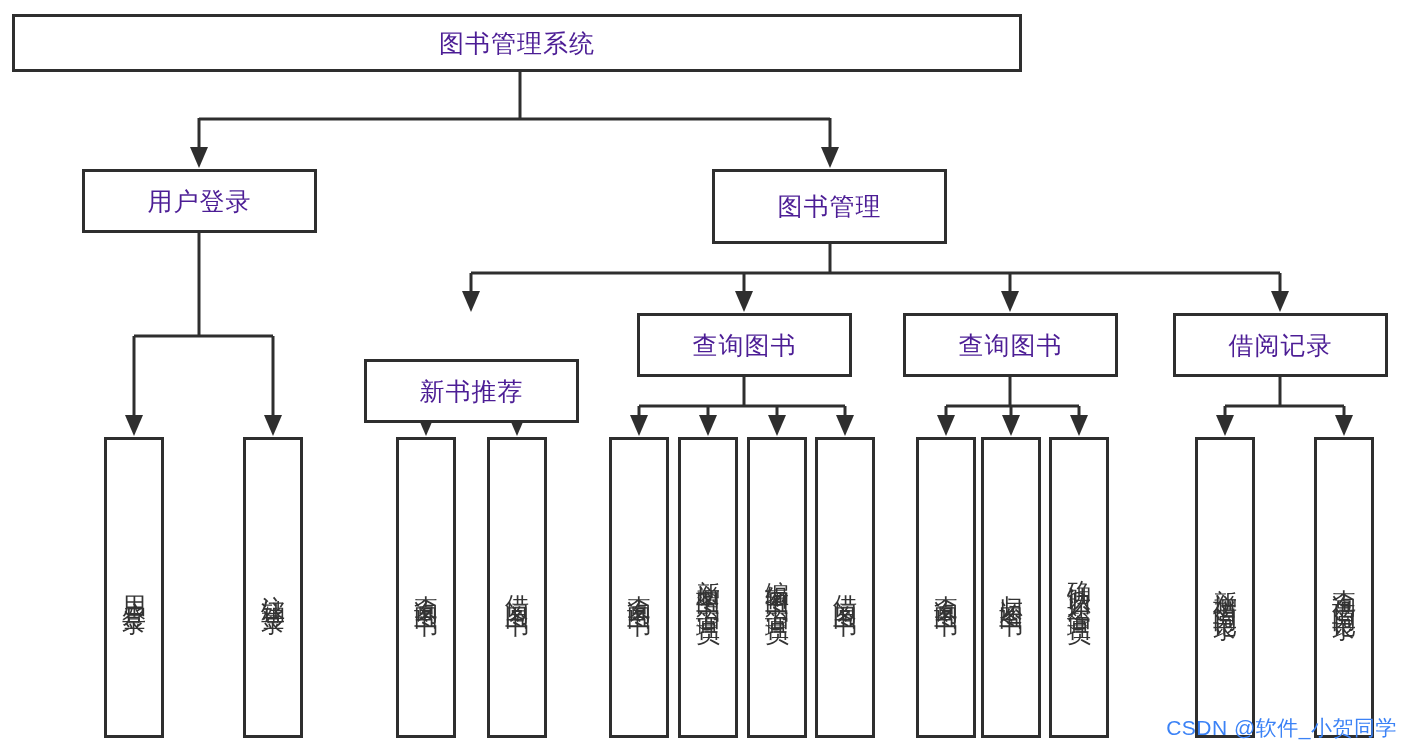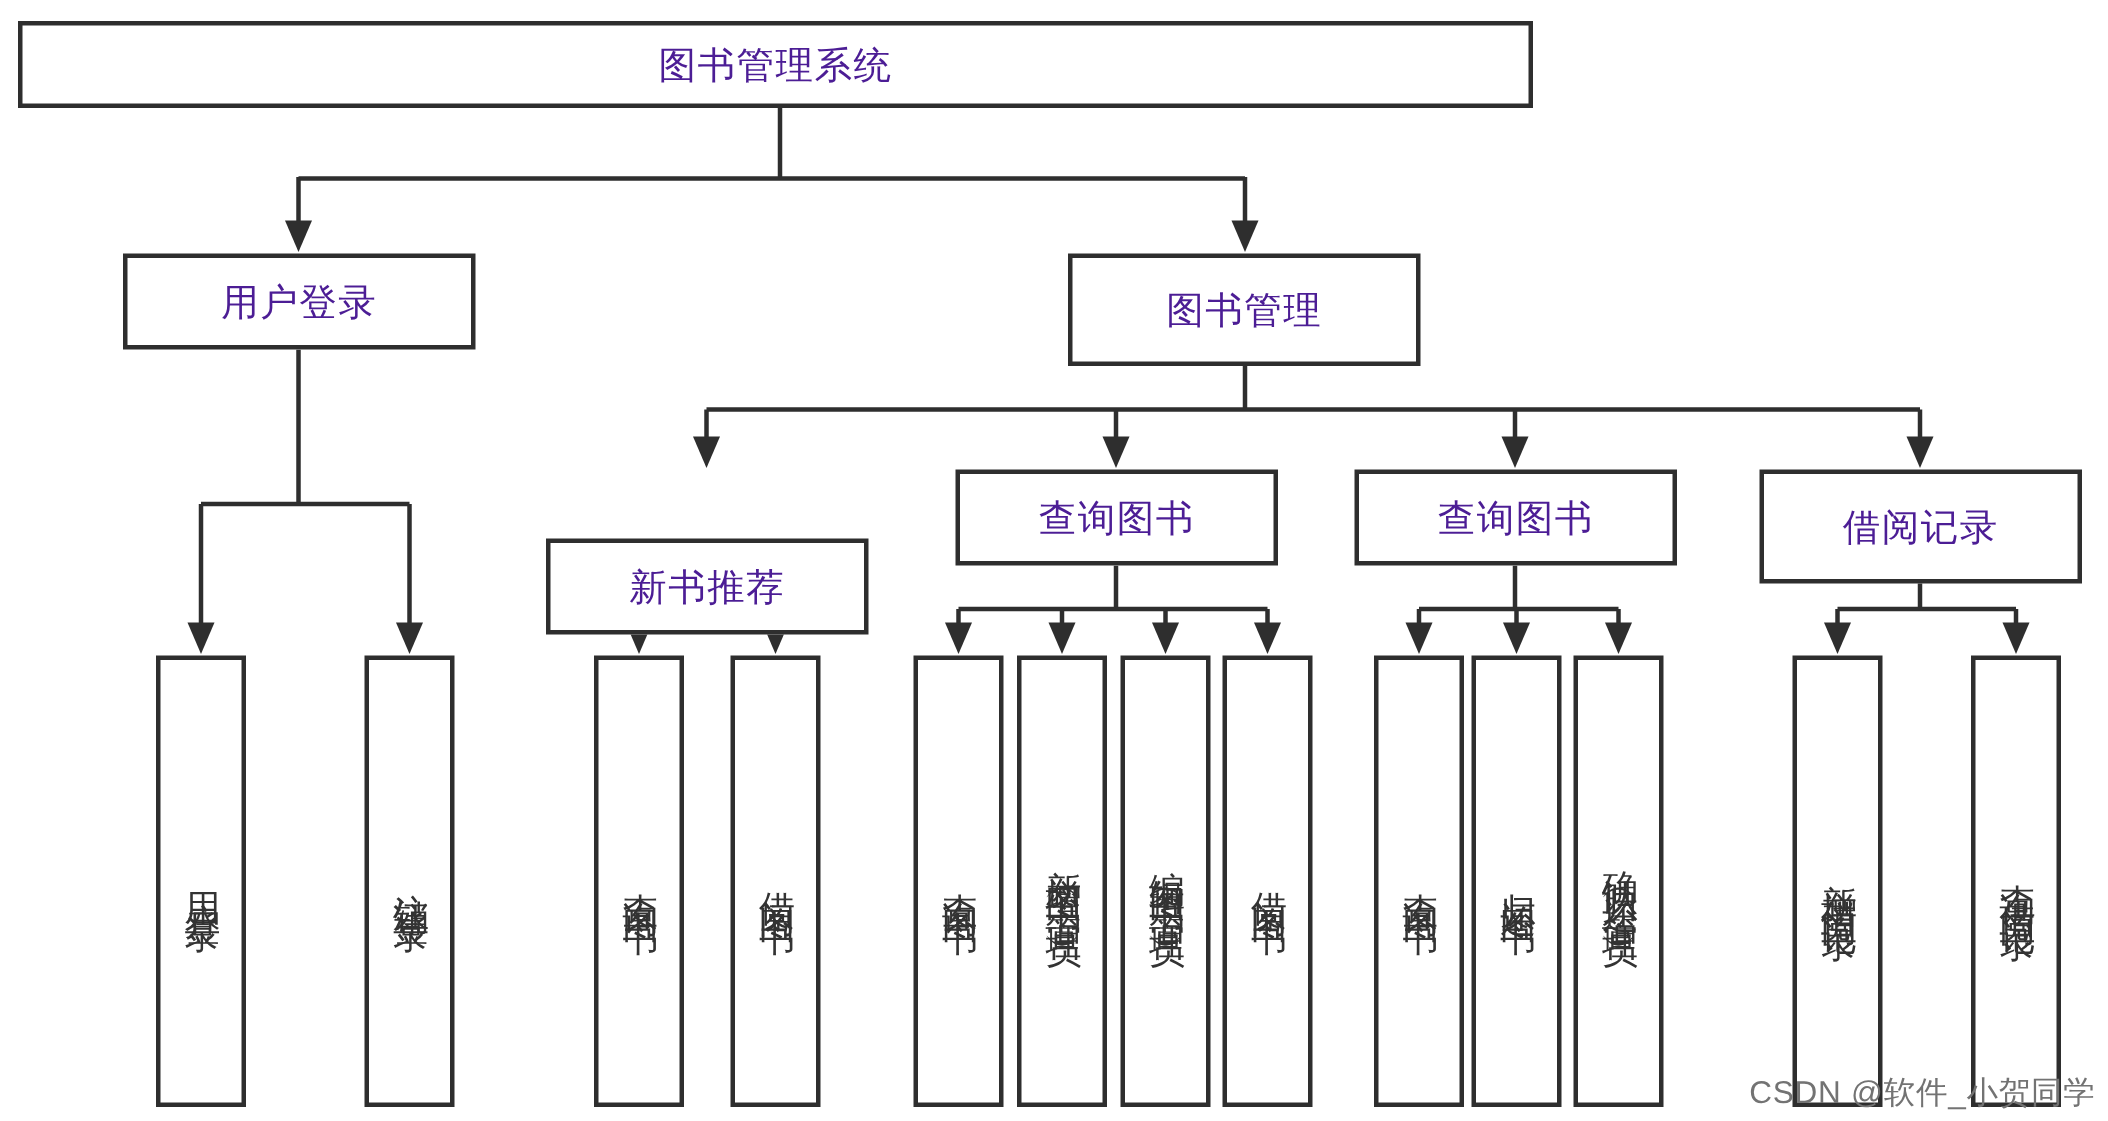--- a/index.html
+++ b/index.html
@@ -50,41 +50,41 @@
     letter-spacing: 6px;
     color: #333333;
   }
   
   .p-root  { left: 12px;  top: 14px;  width: 1010px; height: 58px; }
   .p-login { left: 82px;  top: 169px; width: 235px;  height: 64px; }
   .p-mgmt  { left: 712px; top: 169px; width: 235px;  height: 75px; }
   .p-rec   { left: 364px; top: 313px; width: 215px;  height: 64px; margin-top: 46px; }
   .p-bor   { left: 637px; top: 313px; width: 215px;  height: 64px; }
   .p-cur   { left: 903px; top: 313px; width: 215px;  height: 64px; }
-  .p-hist  { left: 1173px;top: 313px; width: 215px;  height: 76px; }
+  .p-hist  { left: 1173px;top: 313px; width: 215px;  height: 64px; }
   
   .l-1  { left: 104px;  }
   .l-2  { left: 243px;  }
   .l-3  { left: 396px;  }
   .l-4  { left: 487px;  }
   .l-5  { left: 609px;  }
   .l-6  { left: 678px;  }
   .l-7  { left: 747px;  }
   .l-8  { left: 815px;  }
   .l-9  { left: 916px;  }
   .l-10 { left: 981px;  }
   .l-11 { left: 1049px; }
   .l-12 { left: 1195px; }
   .l-13 { left: 1314px; }
   .watermark {
     position: absolute;
     right: 8px;
     top: 714px;
     font-size: 21px;
-    color: #737373;
+    color: #3b82f6;
     letter-spacing: 0.5px;
     white-space: nowrap;
     z-index: 5;
   }
 </style>
 </head>
 <body>
 
 <div class="canvas">
 

